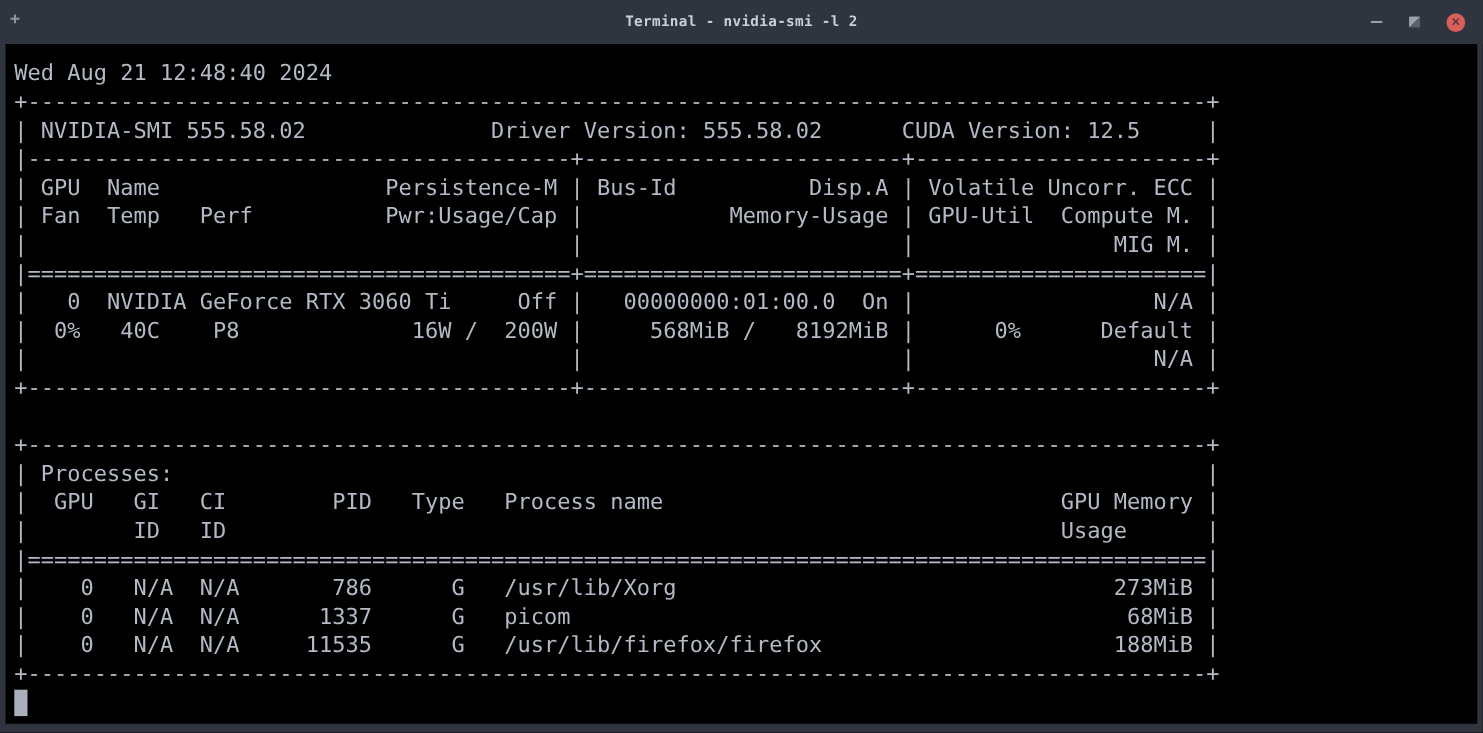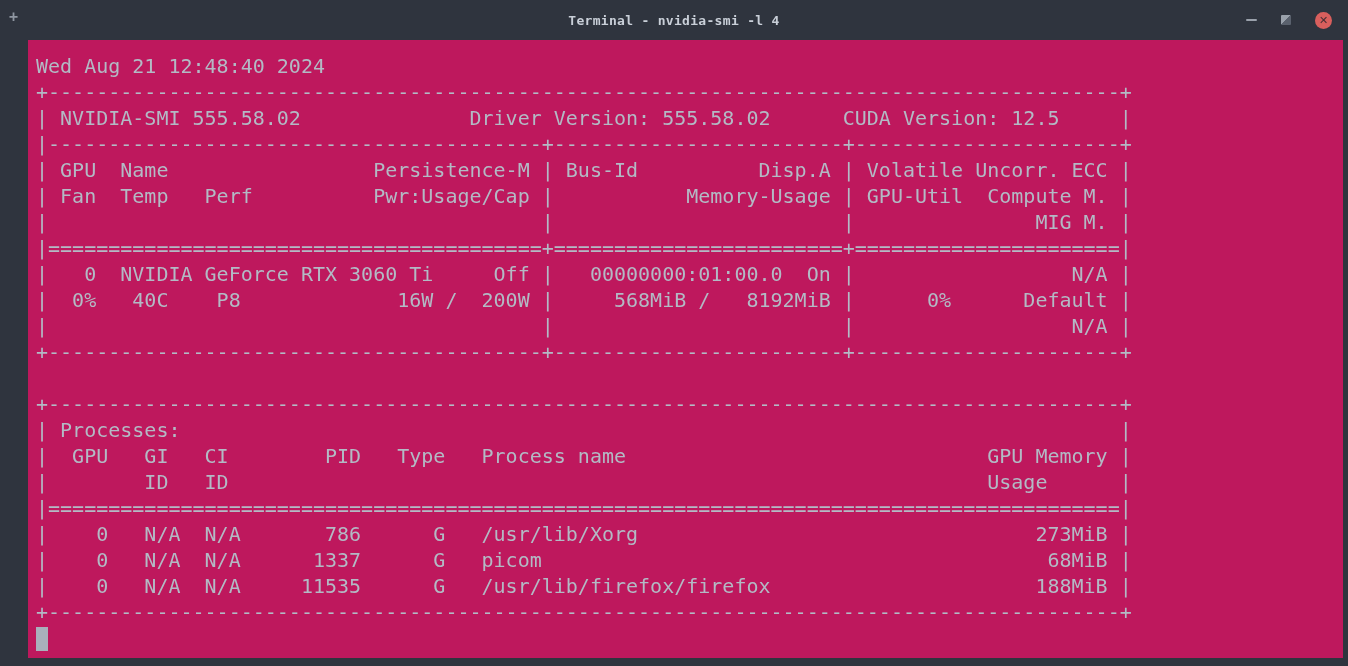--- a/index.html
+++ b/index.html
@@ -50,23 +50,22 @@
     color: #472f34;
     font: bold 11px "DejaVu Sans", sans-serif;
     line-height: 11px;
     transform: translateY(-0.5px);
   }
 
   
   .terminal {
     position: absolute;
     left: 5px; right: 5px; top: 40px; bottom: 8px;
-    background: #be185d;
+    background: #000000;
     overflow: hidden;
-    margin-left: 23px;
   }
   .terminal pre {
     margin: 0;
     padding: 13px 0 0 8px;
     font-family: "DejaVu Sans Mono", monospace;
     font-size: 20px;
     line-height: 26px;
     color: #b3bac5;
     white-space: pre;
   }
@@ -77,21 +76,21 @@
     background: #a9b0bc;
   }
 </style>
 </head>
 <body>
 
 <div class="window">
 
   <div class="titlebar">
     <span class="tb-menu">+</span>
-    <span class="tb-title">Terminal - nvidia-smi -l 4</span>
+    <span class="tb-title">Terminal - nvidia-smi -l 2</span>
     <span class="tb-controls">
       <span class="ctrl ctrl-min"></span>
       <span class="ctrl ctrl-max"></span>
       <span class="ctrl ctrl-close">
         <span class="glyph">✕</span>
       </span>
     </span>
   </div>
 
   <div class="terminal">

